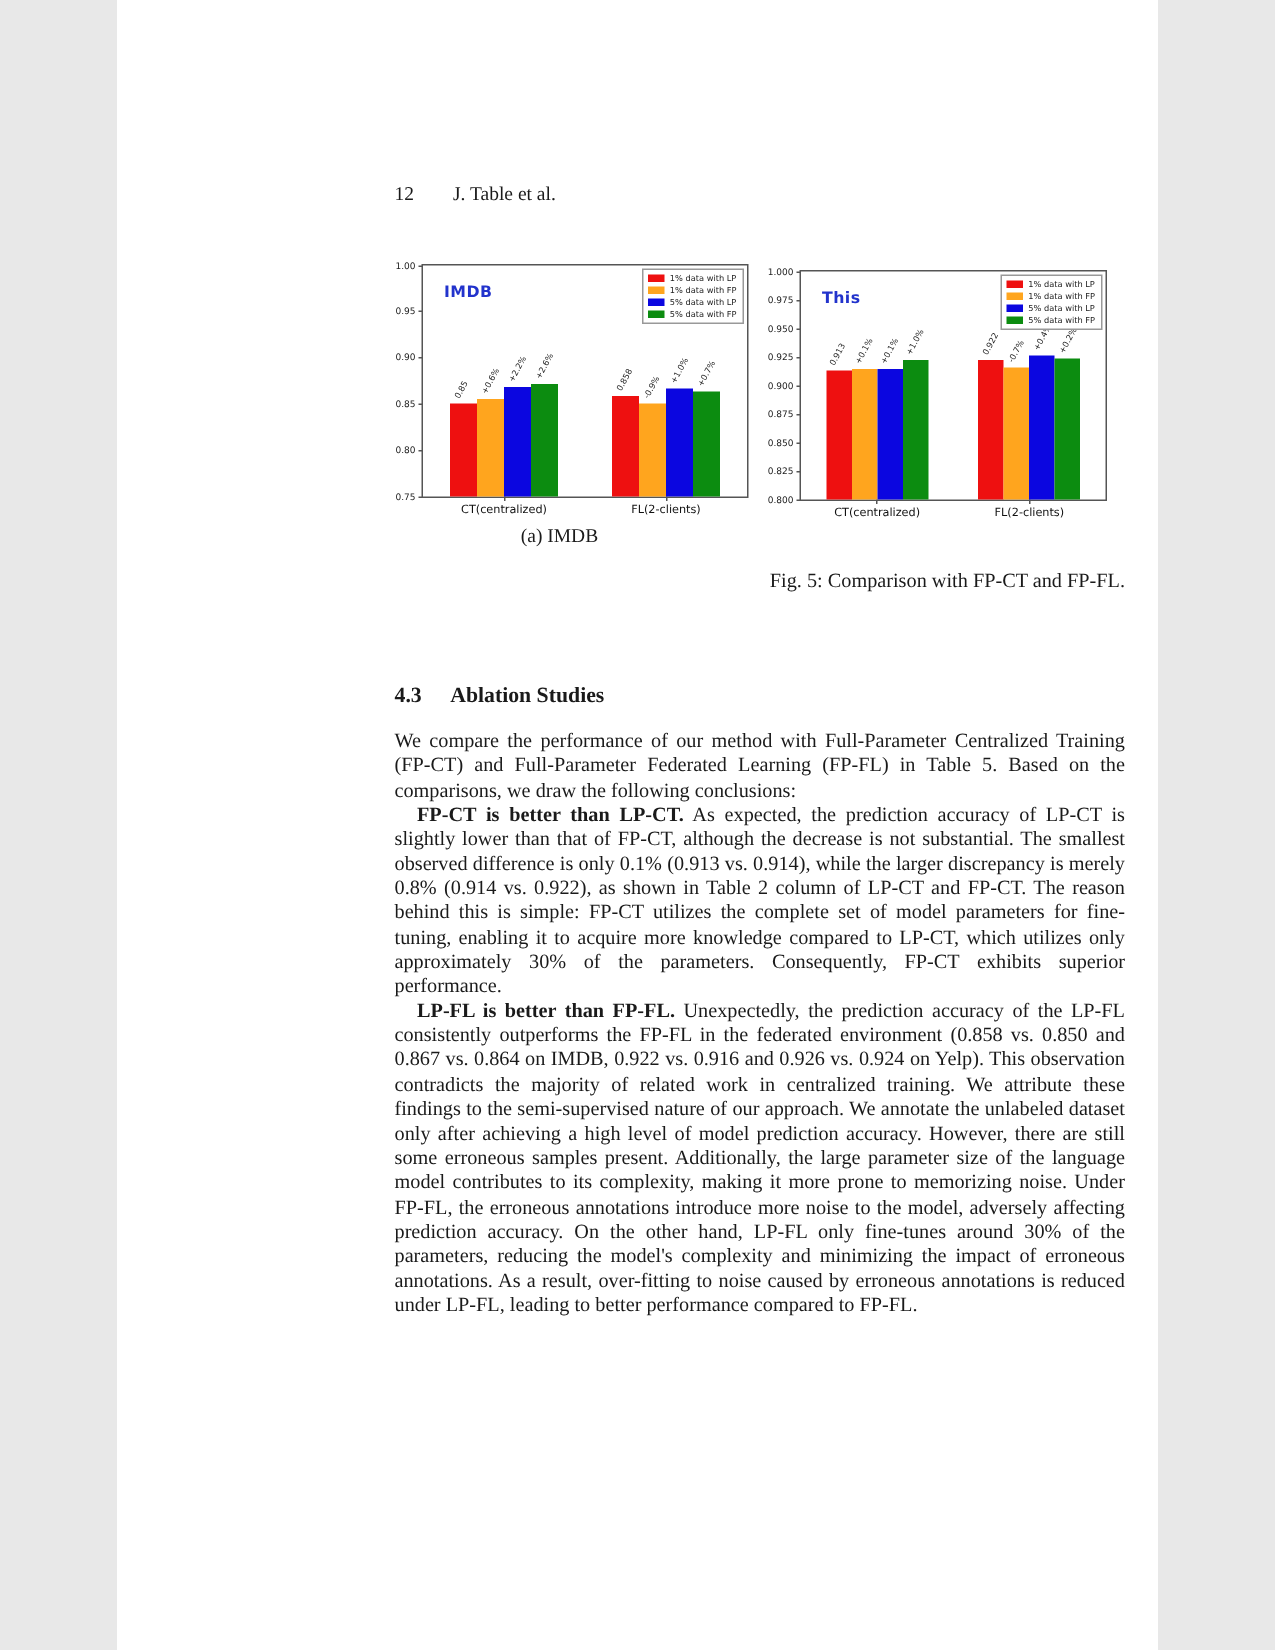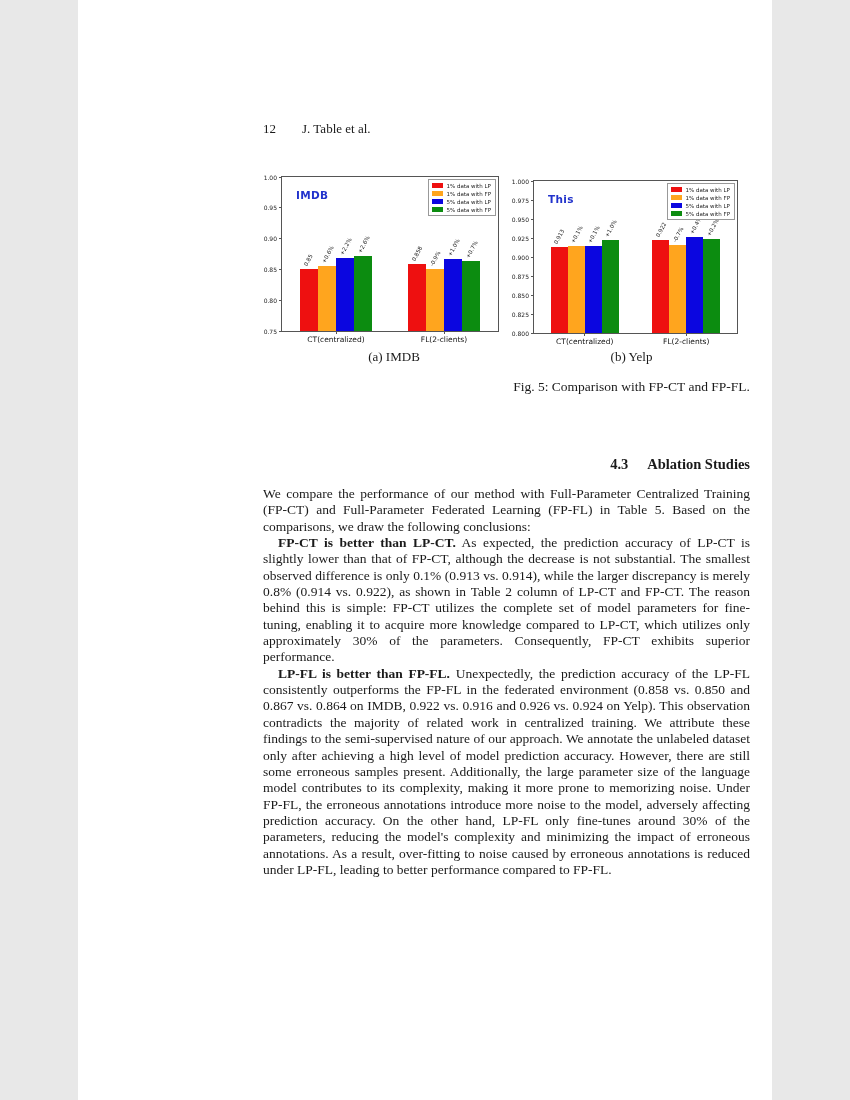--- a/index.html
+++ b/index.html
@@ -52,30 +52,30 @@
     position:absolute;top:2px;right:2px;
     background:#fff;border:0.5px solid #999;
     padding:2.5px 4px 2.5px 3px;
     display:flex;flex-direction:column;gap:2px;
   }
   .legend-row{display:flex;align-items:center;gap:3px;}
   .legend-swatch{width:11px;height:4.5px;display:inline-block;flex:0 0 auto;}
   .legend-label{font-size:5.5px;line-height:6px;color:#222;white-space:nowrap;}
   
   .subcaption{position:absolute;top:349px;font-size:13px;text-align:center;}
-  .subcaption.a{left:191px;width:250px;}
+  .subcaption.a{left:170px;width:250px;}
   .subcaption.b{left:435px;width:237px;}
   .fig-caption{
     position:absolute;left:185px;top:379px;width:487px;
     font-size:13.5px;text-align:right;
   }
   
   .section-heading{
     position:absolute;left:185px;top:456px;width:487px;
-    font-size:14.5px;font-weight:bold;text-align:right;
+    font-size:14.5px;font-weight:bold;
   }
   .section-heading .sec-num{margin-right:19px;}
   .body-text{
     position:absolute;left:185px;top:486px;width:487px;
     font-size:13.5px;line-height:16.35px;text-align:justify;
   }
   .body-text p{margin:0;}
   .body-text p.indent{text-indent:15px;}
   .lead{font-weight:bold;}
 </style>
@@ -196,21 +196,20 @@
           <span class="legend-label">5% data with LP</span>
         </div>
         <div class="legend-row">
           <span class="legend-swatch" style="background: rgb(12, 140, 16);"></span>
           <span class="legend-label">5% data with FP</span>
         </div>
       </div>
     </div>
 
   <div class="subcaption a">(a) IMDB</div>
-  <div class="subcaption b">(b) Yelp</div>
 
   <div class="fig-caption">Fig. 5: Comparison with FP-CT and FP-FL.</div>
 
   <div class="section-heading">
     <span class="sec-num">4.3</span><span>Ablation Studies</span>
   </div>
 
   <div class="body-text">
     <p><span>We compare the performance of our method with Full-Parameter Centralized Training (FP-CT) and Full-Parameter Federated Learning (FP-FL) in Table 5. Based on the comparisons, we draw the following conclusions:</span></p>
     <p class="indent"><span class="lead">FP-CT is better than LP-CT.</span><span> As expected, the prediction accuracy of LP-CT is slightly lower than that of FP-CT, although the decrease is not substantial. The smallest observed difference is only 0.1% (0.913 vs. 0.914), while the larger discrepancy is merely 0.8% (0.914 vs. 0.922), as shown in Table 2 column of LP-CT and FP-CT. The reason behind this is simple: FP-CT utilizes the complete set of model parameters for fine-tuning, enabling it to acquire more knowledge compared to LP-CT, which utilizes only approximately 30% of the parameters. Consequently, FP-CT exhibits superior performance.</span></p>

